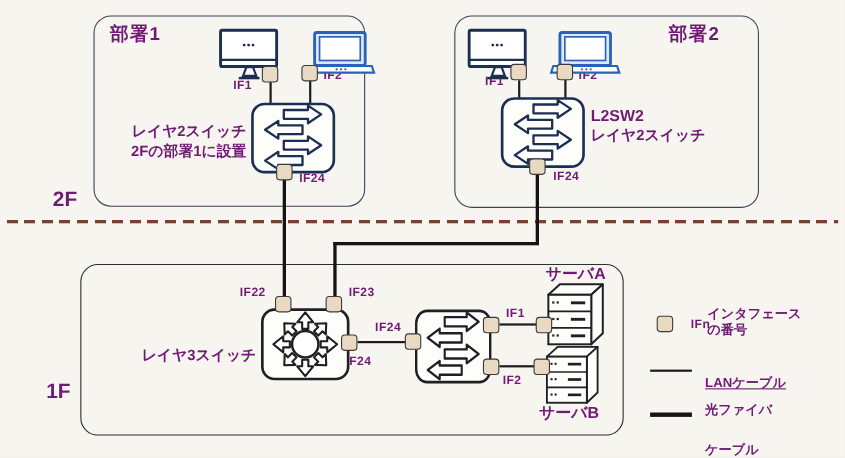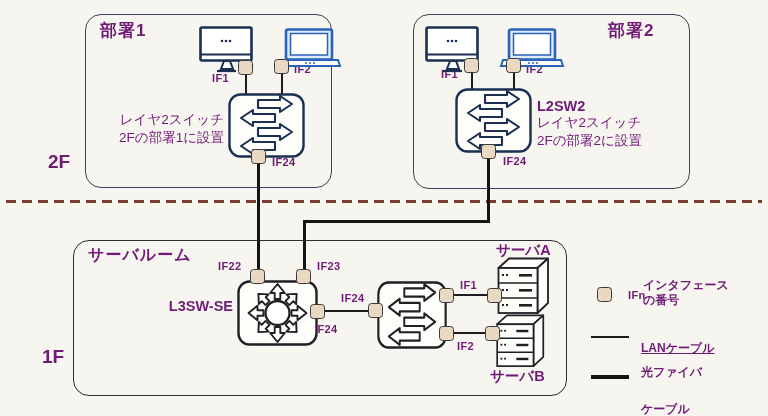--- a/index.html
+++ b/index.html
@@ -5,39 +5,39 @@
   html,body{margin:0;padding:0;}
   body{background:#e8e6e0;font-family:"Liberation Sans","DejaVu Sans",sans-serif;}
   #canvas{position:relative;width:768px;height:416px;background:#f7f5f0;overflow:hidden;color:#161616;}
   .box{position:absolute;border:1.7px solid #3c4257;border-radius:16px;background:transparent;}
   .box.room{border-color:#2e2e30;}
   .label{position:absolute;color:#701a75;white-space:nowrap;line-height:1.05;}
   .title{font-size:17px;font-weight:700;letter-spacing:1px;}
   .room-title{font-size:16px;font-weight:700;letter-spacing:1px;}
   .floor{font-size:19px;font-weight:700;}
   .sw-name{font-size:14.5px;font-weight:700;}
-  .sw-desc{font-size:13.5px;font-weight:400;}
+  .sw-desc{font-size:13.5px;font-weight:700;}
   .portlbl{font-size:11px;font-weight:700;letter-spacing:.4px;}
   .srv-name{font-size:14.5px;font-weight:700;}
   .legend-txt{font-size:12px;font-weight:600;}
   .port{position:absolute;width:13px;height:13px;border:1.8px solid #3a3a3a;border-radius:3.5px;background:#e9d8c2;z-index:6;}
   .lan{position:absolute;background:#1c1c1c;z-index:3;}
   .fiber{position:absolute;background:#141414;z-index:3;}
   .divider{position:absolute;left:6px;top:200px;width:756px;height:3px;z-index:2;
     background:repeating-linear-gradient(90deg,#7c4033 0 10px,transparent 10px 16px);}
   svg{position:absolute;overflow:visible;z-index:4;}
   .ralign{text-align:right;}
 </style>
 </head>
 <body>
 
 <div id="canvas">
 
   <div class="divider"></div>
-  <div class="label floor" style="left:48px;top:152px;text-align:right;">2F</div>
+  <div class="label floor" style="left:48px;top:172px;text-align:right;">2F</div>
   <div class="label floor" style="left:42px;top:347px;">1F</div>
 
   <div class="box" style="left:85px;top:14px;width:245px;height:172px;"></div>
   <div class="label title" style="left:100px;top:22px;">部署1</div>
 
   <svg style="left:199px;top:26px;" width="56" height="50" viewBox="0 0 56 50">
     <rect x="1.5" y="1.5" width="51" height="33" rx="1.5" fill="#ffffff" stroke="#1b2f52" stroke-width="2.6"></rect>
     <line x1="2" y1="28.5" x2="52" y2="28.5" stroke="#1b2f52" stroke-width="2"></line>
     <circle cx="23" cy="15" r="1.3" fill="#1b2f52"></circle>
       <circle cx="27" cy="15" r="1.3" fill="#1b2f52"></circle>
@@ -106,31 +106,29 @@
 
   <svg style="left:455px;top:88px;" width="77" height="65" viewBox="0 0 77 65">
     <rect x="1.5" y="1.5" width="74" height="62" rx="11" fill="#fdfdfa" stroke="#1b2f52" stroke-width="2.4"></rect>
     <path d="M30,7 H52 V3 L64,11 L52,19 V15 H30 Z" fill="#ffffff" stroke="#1b2f52" stroke-width="2.1" stroke-linejoin="round"></path>
     <path d="M47,21 H25 V17 L13,25 L25,33 V29 H47 Z" fill="#ffffff" stroke="#1b2f52" stroke-width="2.1" stroke-linejoin="round"></path>
     <path d="M30,35 H52 V31 L64,39 L52,47 V43 H30 Z" fill="#ffffff" stroke="#1b2f52" stroke-width="2.1" stroke-linejoin="round"></path>
     <path d="M47,49 H25 V45 L13,53 L25,61 V57 H47 Z" fill="#ffffff" stroke="#1b2f52" stroke-width="2.1" stroke-linejoin="round"></path>
   </svg>
   <div class="label sw-name" style="left:537px;top:99px;">L2SW2</div>
   <div class="label sw-desc" style="left:537px;top:116px;">レイヤ2スイッチ</div>
-  <div class="label sw-desc" style="left:537px;top:134px;">2Fの部署2に設置</div>
   <div class="port" style="left:481px;top:144px;"></div>
   <div class="label portlbl" style="left:503px;top:156px;">IF24</div>
 
   <div class="fiber" style="left:257px;top:163px;width:3px;height:110px;"></div>
   <div class="fiber" style="left:487px;top:158px;width:3px;height:64px;"></div>
   <div class="fiber" style="left:303px;top:220px;width:187px;height:3px;"></div>
   <div class="fiber" style="left:303px;top:220px;width:3px;height:53px;"></div>
 
   <div class="box room" style="left:73px;top:240px;width:492px;height:154px;"></div>
-  <div class="label room-title" style="left:88px;top:247px;">サーバルーム</div>
 
   <svg style="left:237px;top:280px;" width="81" height="66" viewBox="0 0 81 66">
     <rect x="1.5" y="1.5" width="78" height="63" rx="11" fill="#fdfdfa" stroke="#1f1f24" stroke-width="2.4"></rect>
     <circle cx="40.5" cy="33" r="12" fill="#ffffff" stroke="#1f1f24" stroke-width="2.3"></circle>
     <g fill="#ffffff" stroke="#1f1f24" stroke-width="1.9" stroke-linejoin="round">
       <g transform="rotate(0 40.5 33)">
           <path d="M37.7,19 V13 H33.2 L40.5,4 L47.8,13 H43.3 V19 Z"></path>
         </g>
       <g transform="rotate(45 40.5 33)">
           <path d="M37.7,19 V13.5 H33.6 L40.5,6 L47.4,13.5 H43.3 V19 Z"></path>
@@ -148,21 +146,21 @@
           <path d="M37.7,19 V13.5 H33.6 L40.5,6 L47.4,13.5 H43.3 V19 Z"></path>
         </g>
       <g transform="rotate(270 40.5 33)">
           <path d="M37.7,19 V13 H33.2 L40.5,4 L47.8,13 H43.3 V19 Z"></path>
         </g>
       <g transform="rotate(315 40.5 33)">
           <path d="M37.7,19 V13.5 H33.6 L40.5,6 L47.4,13.5 H43.3 V19 Z"></path>
         </g>
     </g>
   </svg>
-  <div class="label sw-name ralign" style="left:85px;top:299px;width:148px;">L3SW-SE</div>
+  <div class="label sw-desc ralign" style="left:85px;top:316px;width:148px;">レイヤ3スイッチ</div>
 
   <div class="port" style="left:250px;top:269px;"></div>
   <div class="label portlbl" style="left:218px;top:261px;">IF22</div>
   <div class="port" style="left:296px;top:269px;"></div>
   <div class="label portlbl" style="left:317px;top:261px;">IF23</div>
   <div class="port" style="left:310px;top:304px;"></div>
   <div class="label portlbl" style="left:314px;top:324px;">IF24</div>
 
   <div class="lan" style="left:325px;top:310px;width:45px;height:2.4px;"></div>
   <div class="label portlbl" style="left:341px;top:293px;">IF24</div>

